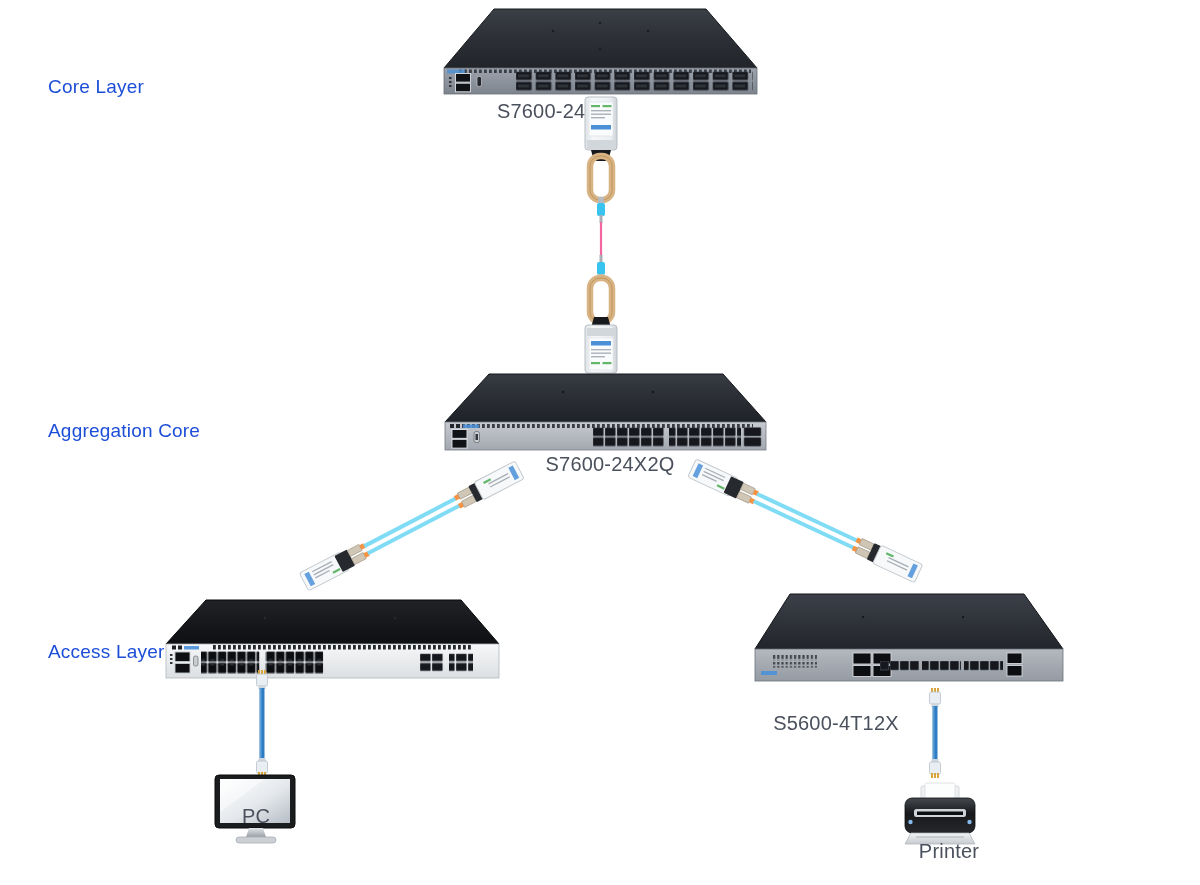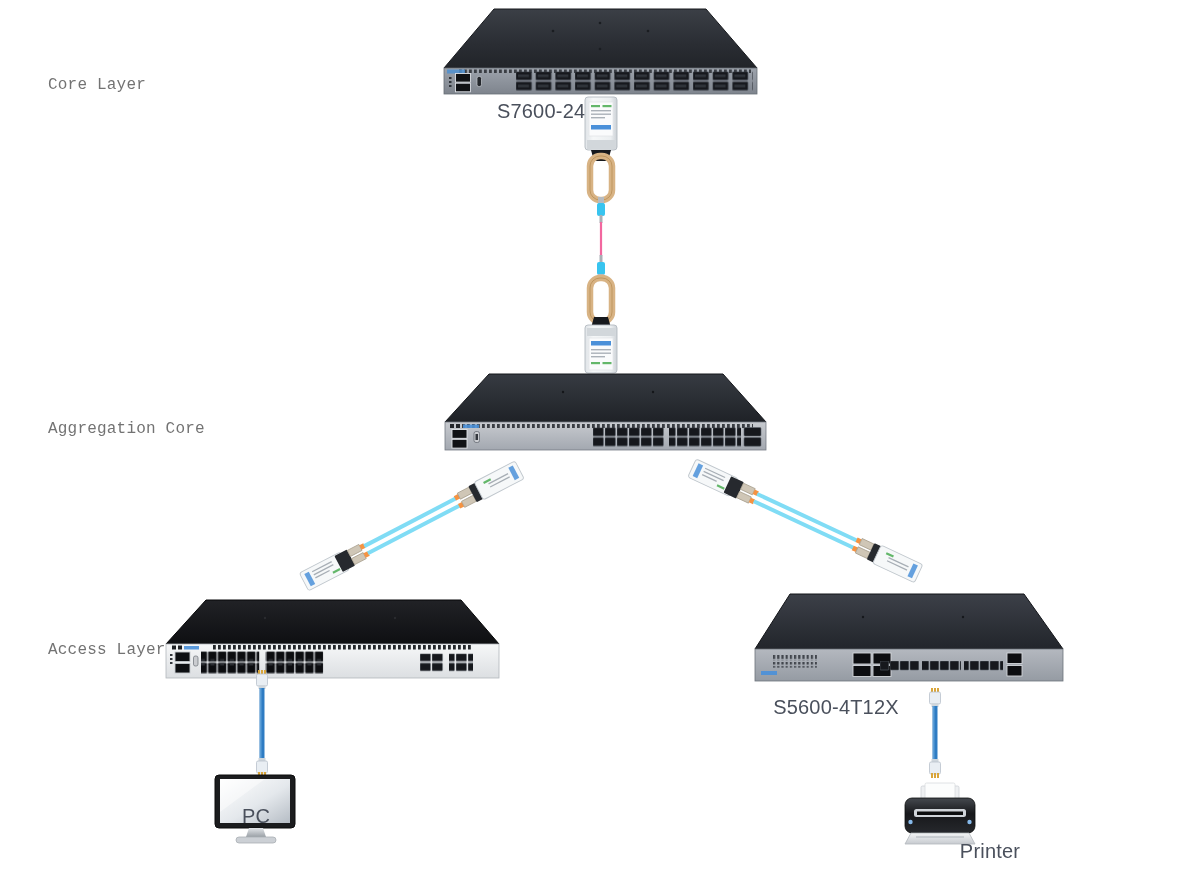--- a/index.html
+++ b/index.html
@@ -3,21 +3,21 @@
 <meta charset="utf-8">
 <style>
   * { margin:0; padding:0; box-sizing:border-box; }
   body { background:#ffffff; }
   .canvas {
     position:relative; width:1200px; height:885px; background:#ffffff;
     overflow:hidden; font-family:"Liberation Sans", sans-serif;
   }
   .abs { position:absolute; }
   .layer-label {
-    position:absolute; font-size:16px; color:#737373; letter-spacing:.2px;font-family:Liberation Mono, monospace;
+    position:absolute; font-size:19px; color:#1d4ed8; letter-spacing:.2px;
   }
   .device-label {
     position:absolute; font-size:20px; color:#4a505c; text-align:center;
     letter-spacing:.2px;
   }
   svg { display:block; }
 </style>
 </head>
 <body>
 
@@ -142,20 +142,21 @@
     <rect x="20" y="52.5" width="16" height="3.5" fill="#4a90d9" opacity="0.9"></rect>
     <rect x="9" y="57.5" width="15" height="8.8" fill="#101215" stroke="#e2e6ea" stroke-width="0.9"></rect>
     <rect x="9" y="67.3" width="15" height="8.8" fill="#101215" stroke="#e2e6ea" stroke-width="0.9"></rect>
     <rect x="31" y="59.5" width="5.5" height="11" rx="2" fill="#caccd0" stroke="#5d636b" stroke-width="0.7"></rect>
     <rect x="32.5" y="62" width="2.5" height="6" fill="#33373d"></rect>
     <rect x="150" y="55.5" width="72" height="19.5" fill="url(#aPorts)"></rect>
     <rect x="226" y="55.5" width="72" height="19.5" fill="url(#aPorts)"></rect>
     <rect x="301" y="55.5" width="17" height="8.6" rx="1" fill="#16181d" stroke="#60666f" stroke-width="0.6"></rect>
     <rect x="301" y="65.6" width="17" height="8.6" rx="1" fill="#16181d" stroke="#60666f" stroke-width="0.6"></rect>
   </svg>
+  <div class="device-label" style="left:505px; top:453px; width:210px;">S7600-24X2Q</div>
 
   <svg class="abs" style="left:276px; top:446px;" width="266" height="154" viewBox="0 0 266 154">
     <g transform="translate(28,136) rotate(-27.5)">
 
       <g>
         <rect x="0" y="-10" width="46" height="20" rx="2.5" fill="#f6f8f9" stroke="#bfc6cc" stroke-width="0.9"></rect>
         <rect x="4" y="-7" width="5" height="14" fill="#4a90d9" opacity="0.85"></rect>
         <rect x="12" y="-6" width="22" height="1.3" fill="#a7aeb5"></rect>
         <rect x="12" y="-2.5" width="22" height="1.3" fill="#a7aeb5"></rect>
         <rect x="12" y="1" width="16" height="1.3" fill="#a7aeb5"></rect>
@@ -289,21 +290,21 @@
     <rect x="100" y="61" width="18" height="11" fill="#0d0e11" stroke="#d4d8dc" stroke-width="0.9"></rect>
     <rect x="120" y="61" width="18" height="11" fill="#0d0e11" stroke="#d4d8dc" stroke-width="0.9"></rect>
     <rect x="100" y="73.5" width="18" height="11" fill="#0d0e11" stroke="#d4d8dc" stroke-width="0.9"></rect>
     <rect x="120" y="73.5" width="18" height="11" fill="#0d0e11" stroke="#d4d8dc" stroke-width="0.9"></rect>
     <rect x="127" y="69" width="39" height="10" fill="url(#rSFP)"></rect>
     <rect x="169" y="69" width="39" height="10" fill="url(#rSFP)"></rect>
     <rect x="211" y="69" width="39" height="10" fill="url(#rSFP)"></rect>
     <rect x="254" y="61" width="15" height="10.5" fill="#0d0e11" stroke="#d4d8dc" stroke-width="0.9"></rect>
     <rect x="254" y="73.5" width="15" height="10.5" fill="#0d0e11" stroke="#d4d8dc" stroke-width="0.9"></rect>
   </svg>
-  <div class="device-label" style="left:731px; top:696px; width:210px;">S5600-4T12X</div>
+  <div class="device-label" style="left:731px; top:712px; width:210px;">S5600-4T12X</div>
 
   <svg class="abs" style="left:247px; top:666px;" width="30" height="114" viewBox="0 0 30 114">
     <rect x="11" y="4" width="2" height="5" fill="#d9a53a"></rect>
       <rect x="14" y="4" width="2" height="5" fill="#d9a53a"></rect>
     <rect x="17" y="4" width="2" height="5" fill="#d9a53a"></rect>
     <rect x="9.5" y="8" width="11" height="12" rx="1.5" fill="#e9eef3" stroke="#b9c2cb" stroke-width="0.8"></rect>
     <rect x="11.5" y="19" width="7" height="4" fill="#cfd6dc"></rect>
     <line x1="15" y1="22" x2="15" y2="95" stroke="#2e7cc3" stroke-width="5"></line>
     <line x1="13.8" y1="22" x2="13.8" y2="95" stroke="#6aa8dd" stroke-width="1.2"></line>
     <rect x="11.5" y="92" width="7" height="4" fill="#cfd6dc"></rect>
@@ -363,15 +364,15 @@
     <rect x="19" y="4" width="38" height="16" rx="1.5" fill="#eef0f2" stroke="#cdd1d5" stroke-width="0.8"></rect>
     <rect x="23" y="1" width="30" height="17" rx="1.5" fill="#fcfdfd" stroke="#d8dbde" stroke-width="0.8"></rect>
     <rect x="3" y="16" width="70" height="35" rx="7" fill="url(#pBody)" stroke="#0b0c0d" stroke-width="0.8"></rect>
     <rect x="12" y="27" width="52" height="8" rx="2.5" fill="#d0d4d9"></rect>
     <rect x="15" y="29.5" width="46" height="3.5" fill="#0c0d0e"></rect>
     <circle cx="8.5" cy="40" r="2.2" fill="#86b9ea"></circle>
     <circle cx="67.5" cy="40" r="2.2" fill="#86b9ea"></circle>
     <polygon points="9,51 67,51 73,62 3,62" fill="url(#pTray)" stroke="#b2b7bd" stroke-width="0.8"></polygon>
     <line x1="14" y1="55" x2="62" y2="55" stroke="#aeb3b9" stroke-width="1.2"></line>
   </svg>
-  <div class="device-label" style="left:940px; top:840px; width:100px;">Printer</div>
+  <div class="device-label" style="left:899px; top:840px; width:100px;">Printer</div>
 
 </div>
 
 </body></html>

